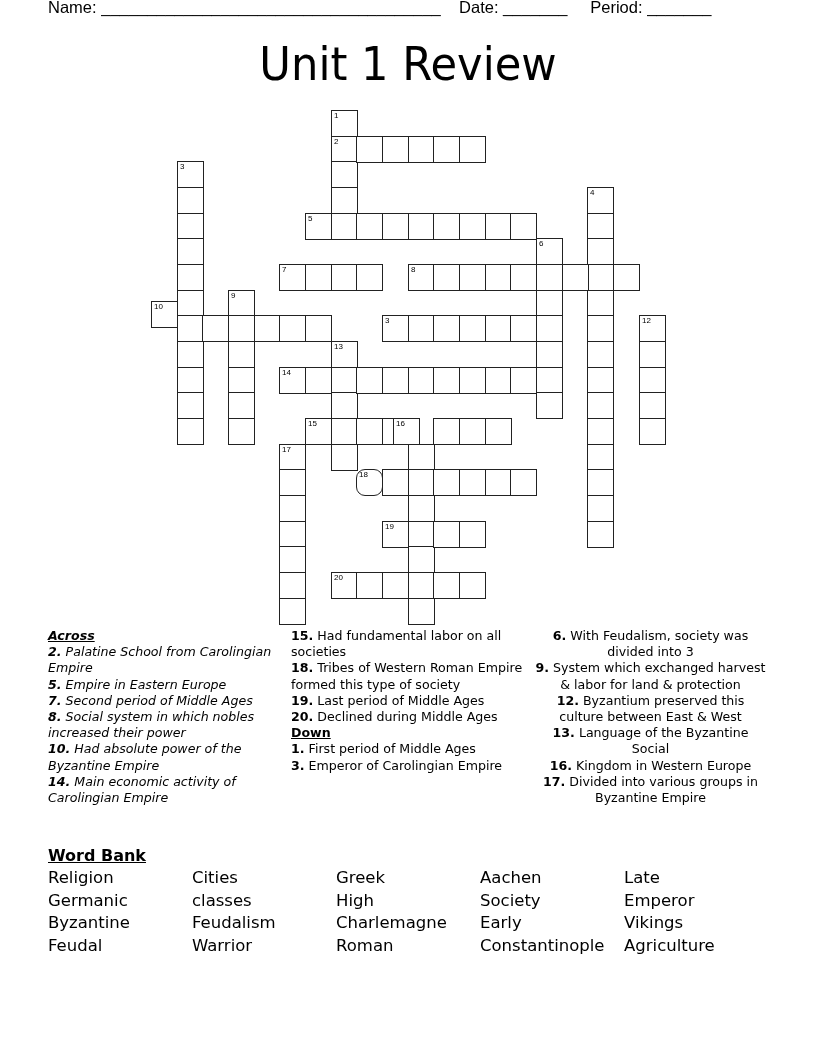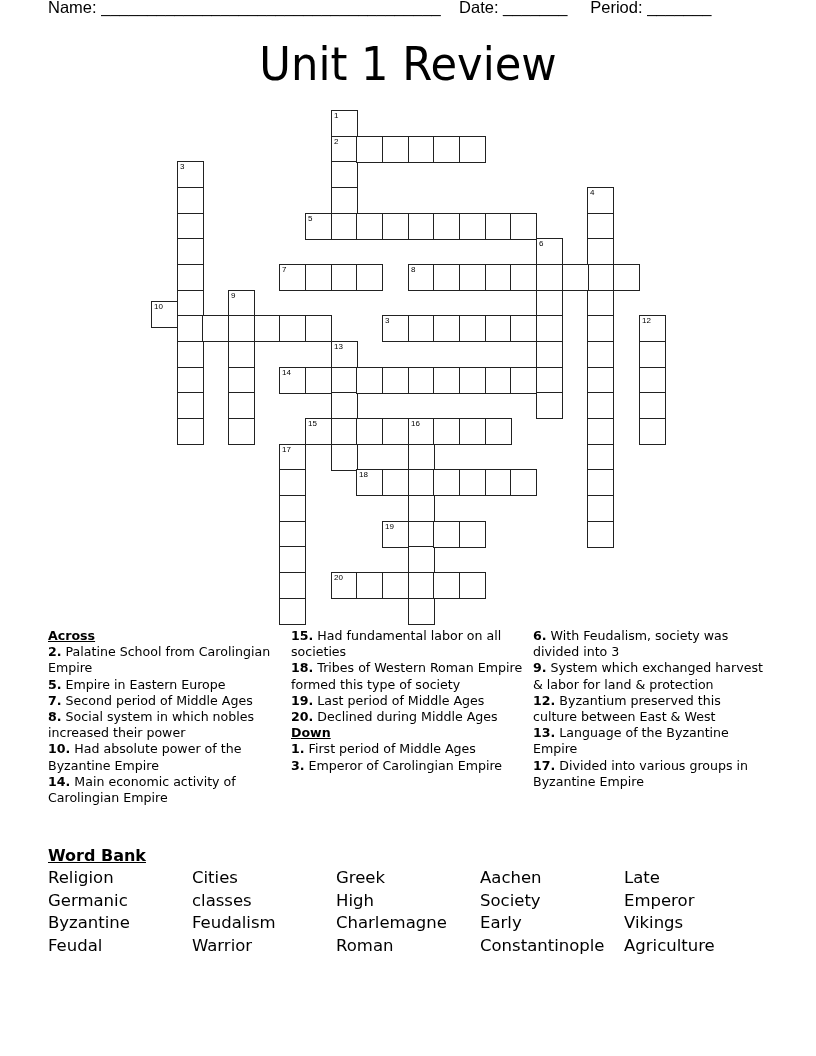--- a/index.html
+++ b/index.html
@@ -7,23 +7,23 @@
   .header-line { position:absolute; top:-2px; left:48px; font-family:"Liberation Sans", sans-serif; font-size:16.5px; white-space:nowrap; letter-spacing:0; }
   .header-line span { margin-right:0; }
   .title { position:absolute; top:34px; left:0; width:816px; text-align:center; font-family:"DejaVu Sans", sans-serif; font-size:47px; line-height:60px; transform:scaleX(0.92); transform-origin:center; }
   .grid { position:absolute; left:0; top:0; width:816px; height:640px; }
   .cell { position:absolute; box-sizing:border-box; width:27px; height:27px; border:1.6px solid #222; background:#fff; }
   .cell .num { position:absolute; top:0px; left:2px; font-family:"Liberation Sans", sans-serif; font-size:8px; line-height:9px; }
   .clues { position:absolute; top:628px; font-family:"DejaVu Sans", sans-serif; font-size:12.6px; line-height:16.2px; }
   .clues .hdr { text-decoration:underline; font-weight:bold; }
   .clue { }
   .clue b { font-weight:bold; }
-  .col1 { left:48px; width:232px; }
+  .col1 { left:48px; width:232px;font-style:italic; }
   .col2 { left:291px; width:240px; }
-  .col3 { left:533px; width:235px; }
+  .col3 { left:533px; width:235px;text-align:center; }
   .wordbank { position:absolute; top:845px; left:48px; font-family:"DejaVu Sans", sans-serif; }
   .wb-title { font-size:16px; font-weight:bold; text-decoration:underline; line-height:22px; }
   .wb-grid { display:grid; grid-template-columns:144px 144px 144px 144px 144px; font-size:16.5px; line-height:22.7px; }
 </style>
 </head>
 <body>
 
 <div class="header-line">
   <span>Name:</span>
   <span>_____________________________________</span>
@@ -161,21 +161,21 @@
     <div class="cell" style="left: 408px; top: 367px;"></div>
     <div class="cell" style="left: 433px; top: 367px;"></div>
     <div class="cell" style="left: 459px; top: 367px;"></div>
     <div class="cell" style="left: 485px; top: 367px;"></div>
     <div class="cell" style="left: 510px; top: 367px;"></div>
     <div class="cell" style="left: 305px; top: 418px;">
       <span class="num">15</span>
     </div>
     <div class="cell" style="left: 356px; top: 418px;"></div>
     <div class="cell" style="left: 382px; top: 418px;"></div>
-    <div class="cell" style="left: 408px; top: 418px;">
+    <div class="cell" style="left: 393px; top: 418px;">
       <span class="num">16</span>
     </div>
     <div class="cell" style="left: 433px; top: 418px;"></div>
     <div class="cell" style="left: 459px; top: 418px;"></div>
     <div class="cell" style="left: 485px; top: 418px;"></div>
     <div class="cell" style="left: 408px; top: 444px;"></div>
     <div class="cell" style="left: 408px; top: 469px;"></div>
     <div class="cell" style="left: 408px; top: 495px;"></div>
     <div class="cell" style="left: 408px; top: 521px;"></div>
     <div class="cell" style="left: 408px; top: 546px;"></div>
@@ -183,21 +183,21 @@
     <div class="cell" style="left: 408px; top: 598px;"></div>
     <div class="cell" style="left: 279px; top: 444px;">
       <span class="num">17</span>
     </div>
     <div class="cell" style="left: 279px; top: 469px;"></div>
     <div class="cell" style="left: 279px; top: 495px;"></div>
     <div class="cell" style="left: 279px; top: 521px;"></div>
     <div class="cell" style="left: 279px; top: 546px;"></div>
     <div class="cell" style="left: 279px; top: 572px;"></div>
     <div class="cell" style="left: 279px; top: 598px;"></div>
-    <div class="cell" style="left: 356px; top: 469px;">
+    <div class="cell" style="left: 356px; top: 469px; border-radius: 9px;">
       <span class="num">18</span>
     </div>
     <div class="cell" style="left: 382px; top: 469px;"></div>
     <div class="cell" style="left: 433px; top: 469px;"></div>
     <div class="cell" style="left: 459px; top: 469px;"></div>
     <div class="cell" style="left: 485px; top: 469px;"></div>
     <div class="cell" style="left: 510px; top: 469px;"></div>
     <div class="cell" style="left: 382px; top: 521px;">
       <span class="num">19</span>
     </div>
@@ -227,21 +227,22 @@
     <div class="clue"><b>19.</b><span> Last period of Middle Ages</span></div>
     <div class="clue"><b>20.</b><span> Declined during Middle Ages</span></div>
     <div class="hdr">Down</div>
     <div class="clue"><b>1.</b><span> First period of Middle Ages</span></div>
     <div class="clue"><b>3.</b><span> Emperor of Carolingian Empire</span></div>
   </div>
 <div class="clues col3" id="clues-col3">
     <div class="clue"><b>6.</b><span> With Feudalism, society was divided into 3</span></div>
     <div class="clue"><b>9.</b><span> System which exchanged harvest &amp; labor for land &amp; protection</span></div>
     <div class="clue"><b>12.</b><span> Byzantium preserved this culture between East &amp; West</span></div>
-    <div class="clue"><b>13.</b><span> Language of the Byzantine Empire</span></div>
+    <div class="clue"><b>13.</b><span> Language of the Byzantine Social</span></div>
+    <div class="clue"><b>16.</b><span> Kingdom in Western Europe</span></div>
     <div class="clue"><b>17.</b><span> Divided into various groups in Byzantine Empire</span></div>
   </div>
 
 <div class="wordbank">
   <div class="wb-title">Word Bank</div>
   <div class="wb-grid" id="wb-grid">
       <div>Religion</div>
       <div>Cities</div>
       <div>Greek</div>
       <div>Aachen</div>

